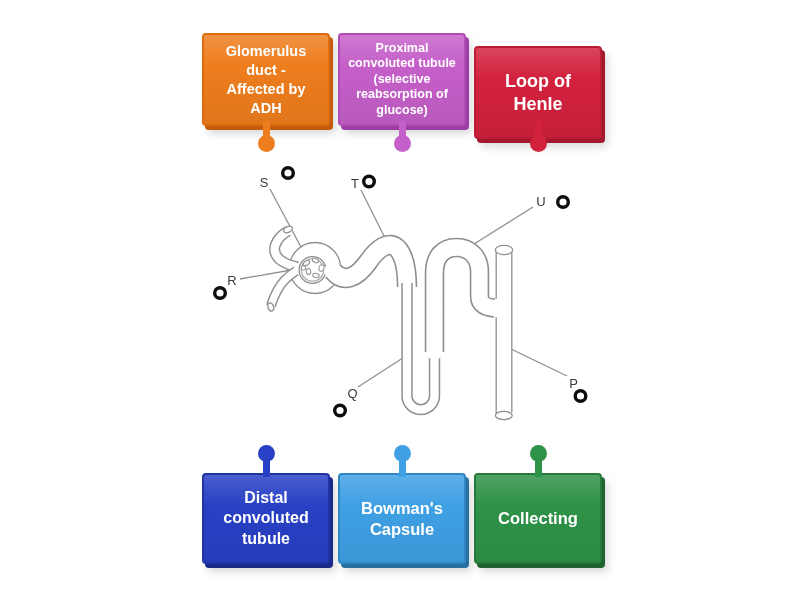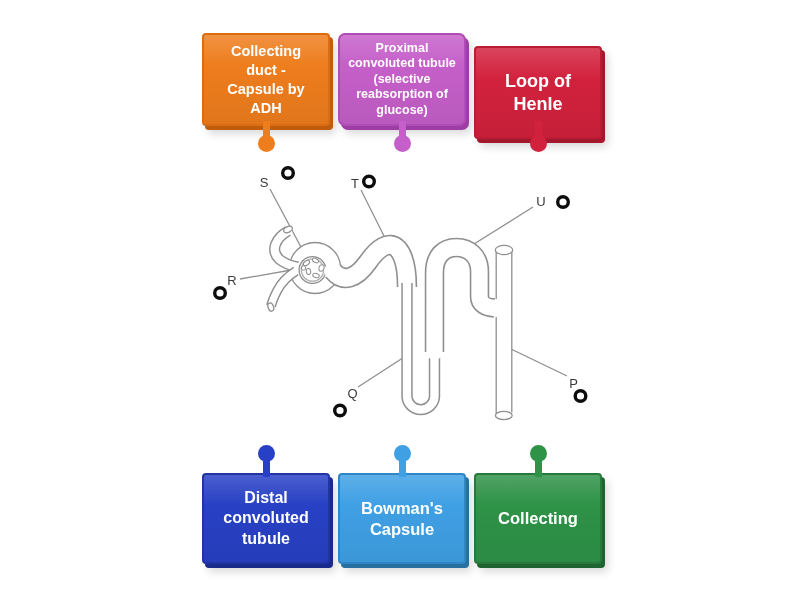--- a/index.html
+++ b/index.html
@@ -7,21 +7,21 @@
          font-family:"Liberation Sans",sans-serif;}
   .card{position:absolute;width:128px;box-sizing:border-box;border:2px solid;
         border-radius:4px;display:flex;align-items:center;justify-content:center;
         text-align:center;color:#ffffff;font-weight:bold;cursor:grab;
         background-image:linear-gradient(180deg,rgba(255,255,255,0.16),rgba(255,255,255,0) 35%,rgba(0,0,0,0.06));}
   .card .txt{width:100%;}
   .row-top{top:33px;height:93px;}
   .row-bottom{top:473px;height:91px;}
   .cx0{left:202px;} .cx1{left:338px;} .cx2{left:474px;}
   .f-collect{font-size:14.5px;line-height:19px;padding:0 13px;}
-  .f-prox{font-size:12.5px;line-height:15.5px;padding:0 5px;border-radius:7px;}
+  .f-prox{font-size:12.5px;line-height:15.5px;padding:0 5px;}
   .f-loop{font-size:18px;line-height:23px;padding:0 18px;}
   .f-distal{font-size:16px;line-height:20.5px;padding:0 13px;}
   .f-bowman{font-size:16.5px;line-height:21px;padding:0 12px;}
   .f-glom{font-size:16.5px;line-height:21px;padding:0 6px;}
   .pin-stem{position:absolute;width:7px;height:18px;}
   .pin-ball{position:absolute;width:17px;height:17px;border-radius:50%;}
   svg text{font-family:"Liberation Sans",sans-serif;}
 </style>
 </head>
 <body>
@@ -89,21 +89,21 @@
       <text x="355" y="187.5" fill="#3a3a3a">T</text>
       <text x="541" y="205.5" fill="#3a3a3a">U</text>
       <text x="232" y="285" fill="#3a3a3a">R</text>
       <text x="352.5" y="398" fill="#3a3a3a">Q</text>
       <text x="573.5" y="387.5" fill="#3a3a3a">P</text>
     </g>
   </svg>
 
   
   <div class="card row-top cx0 f-collect" style="background-color: rgb(238, 125, 29); border-color: rgb(219, 108, 16); box-shadow: rgb(192, 92, 11) 3px 4px 0px, rgba(0, 0, 0, 0.15) 6px 8px 8px;">
-    <div class="txt">Collecting duct - Capsule by ADH</div>
+    <div class="txt">Glomerulus duct - Affected by ADH</div>
   </div>
   <div class="card row-top cx1 f-prox" style="background-color: rgb(197, 95, 201); border-color: rgb(176, 76, 182); box-shadow: rgb(156, 62, 163) 3px 4px 0px, rgba(0, 0, 0, 0.15) 6px 8px 8px;">
     <div class="txt">Proximal convoluted tubule (selective reabsorption of glucose)</div>
   </div>
   <div class="card row-top cx2 f-loop" style="background-color: rgb(210, 33, 61); border-color: rgb(185, 28, 51); box-shadow: rgb(162, 24, 44) 3px 4px 0px, rgba(0, 0, 0, 0.15) 6px 8px 8px; margin-top: 13px;">
     <div class="txt">Loop of Henle</div>
   </div>
 
   
   <div class="pin-stem" style="left: 262.5px; top: 121px; background-color: rgb(238, 125, 29);"></div>

